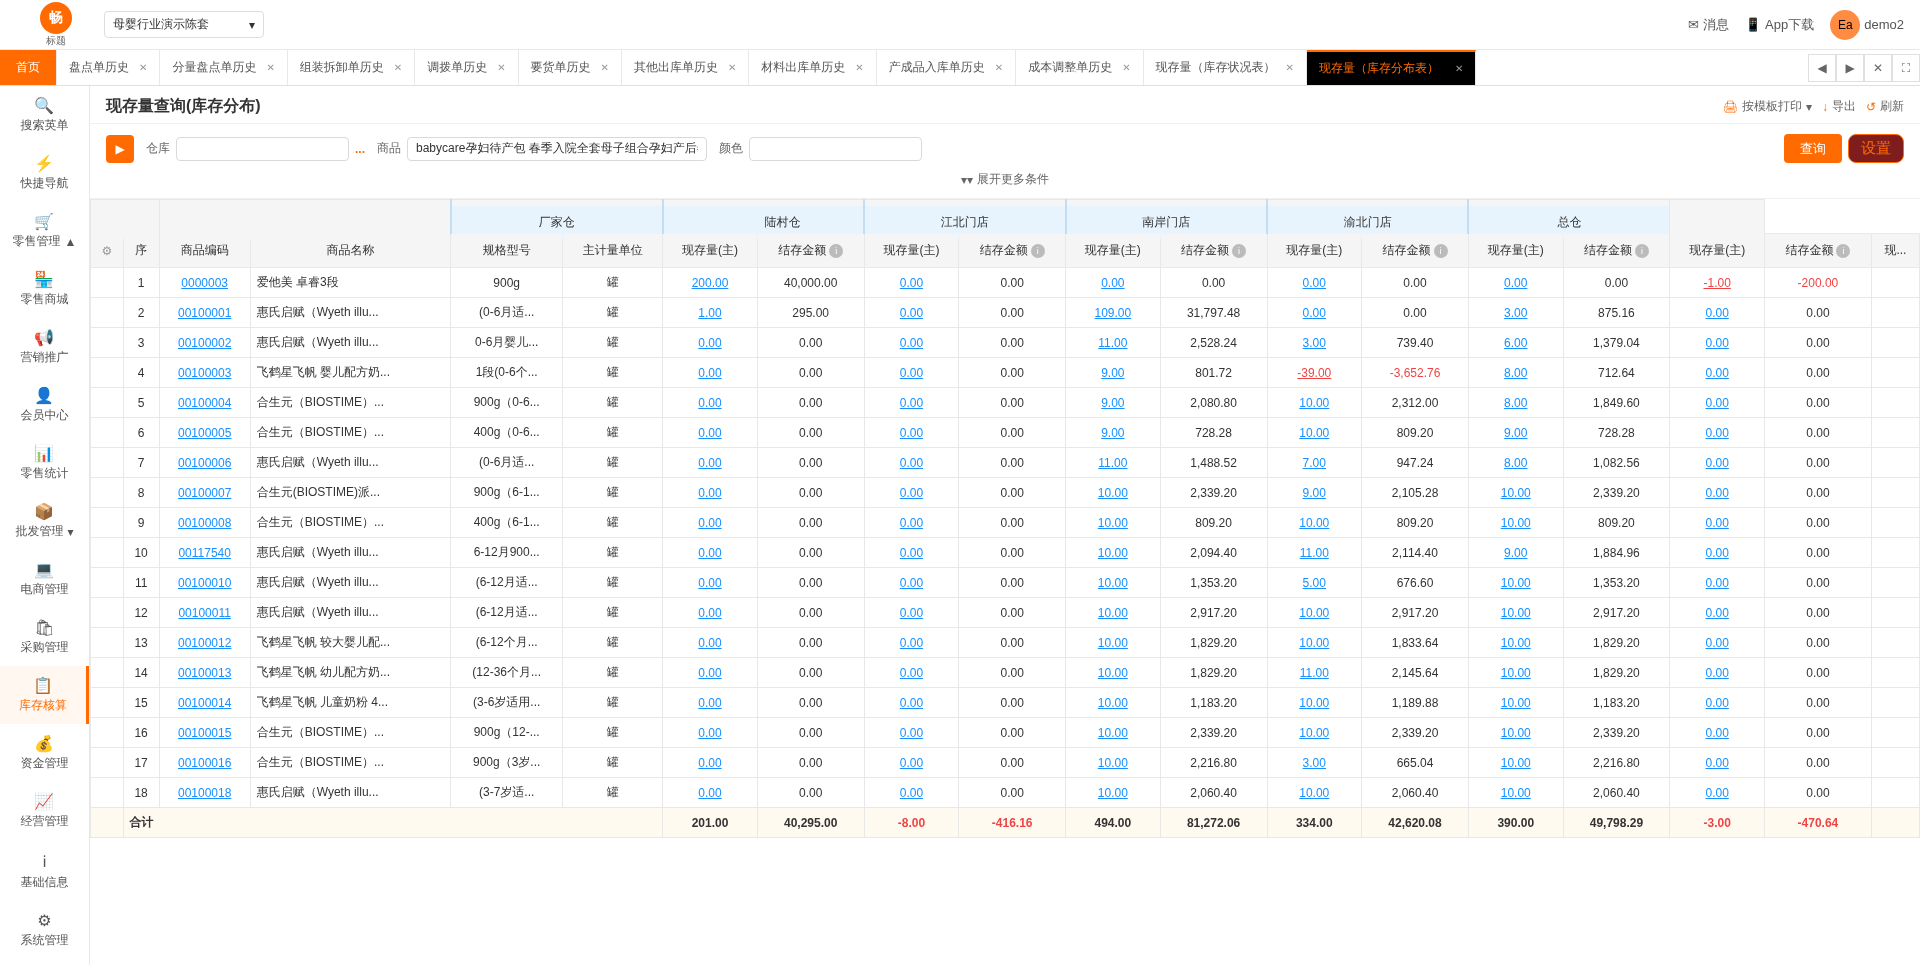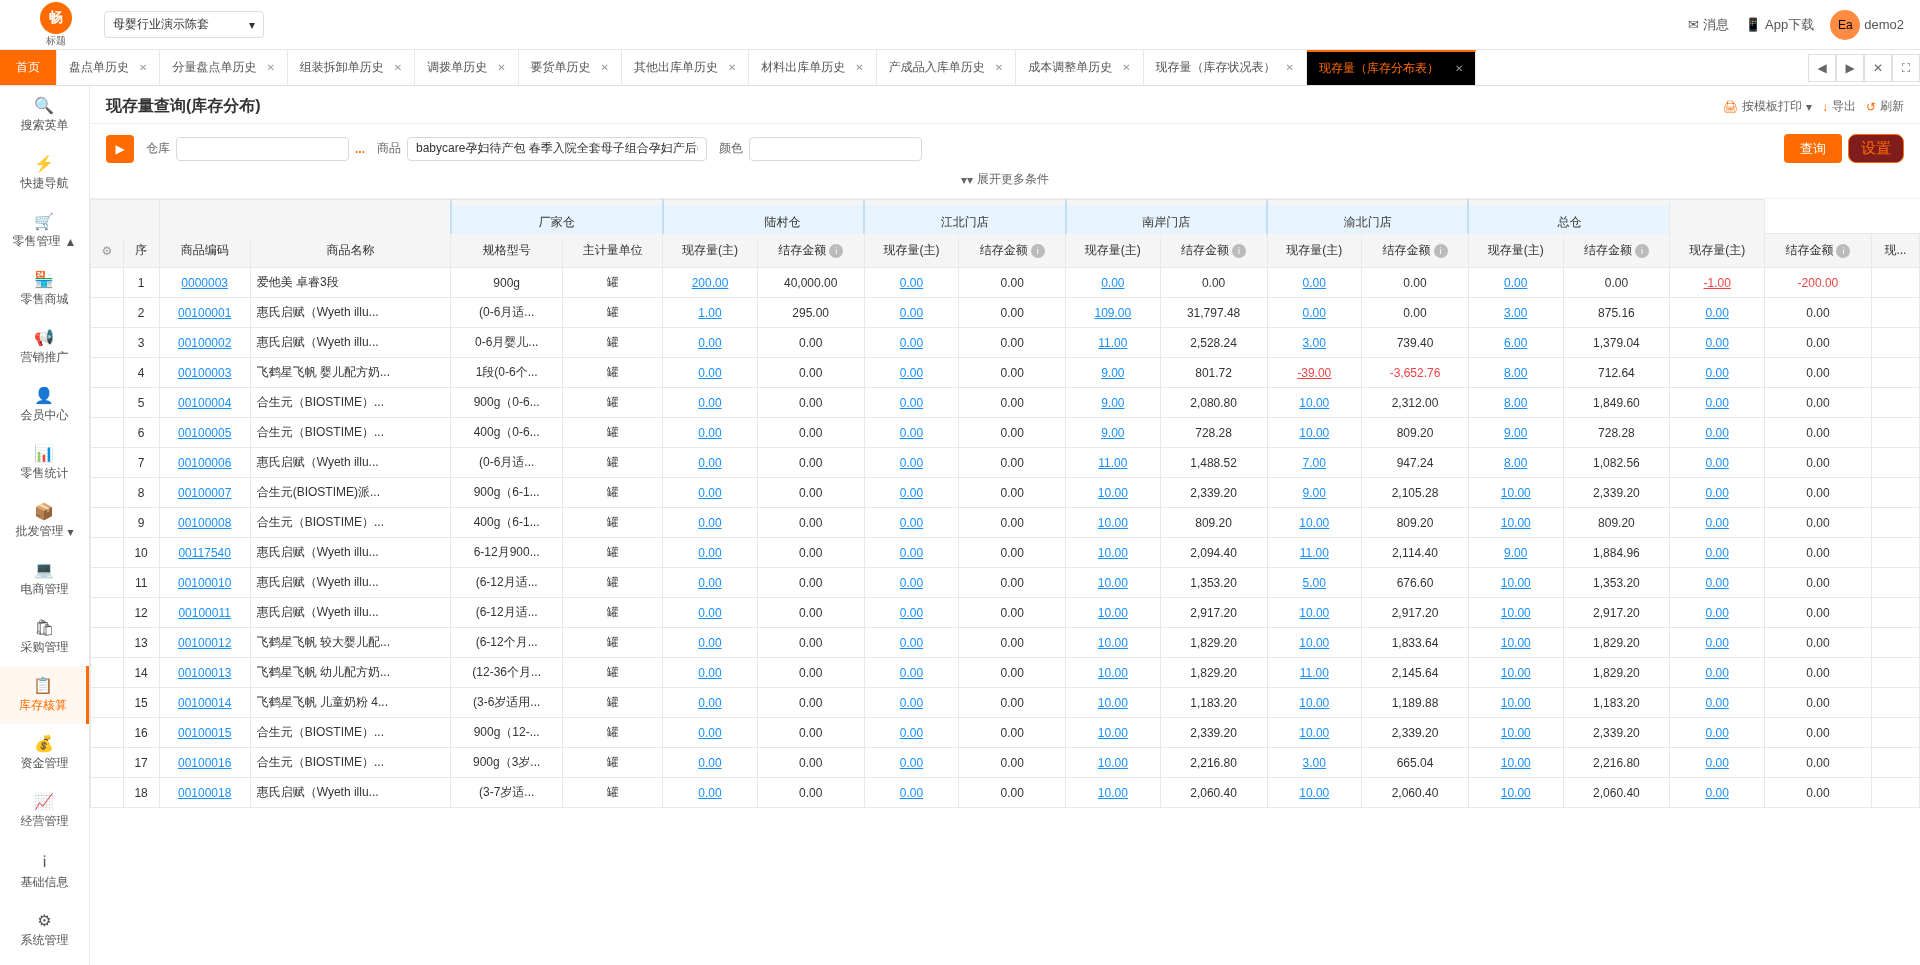--- a/index.html
+++ b/index.html
@@ -706,18 +706,35 @@
     <td><span class="num-link ">10.00</span></td>
     <td class="">2,060.40</td>
     <td><span class="num-link ">10.00</span></td>
     <td class="">2,060.40</td>
     <td><span class="num-link ">10.00</span></td>
     <td class="">2,060.40</td>
     <td><span class="num-link ">0.00</span></td>
     <td class="">0.00</td>
     <td></td>
   </tr>
+            <tr class="summary-row">
+  <td></td>
+  <td colspan="5" style="text-align:left;font-weight:bold;">合计</td>
+  <td>201.00</td>
+  <td>40,295.00</td>
+  <td class="num-red">-8.00</td>
+  <td class="num-red">-416.16</td>
+  <td>494.00</td>
+  <td>81,272.06</td>
+  <td>334.00</td>
+  <td>42,620.08</td>
+  <td>390.00</td>
+  <td>49,798.29</td>
+  <td class="num-red">-3.00</td>
+  <td class="num-red">-470.64</td>
+  <td></td>
+</tr>
           </tbody>
       </table>
     </div>
 
   </div>
 </div>
 
 </body></html>

